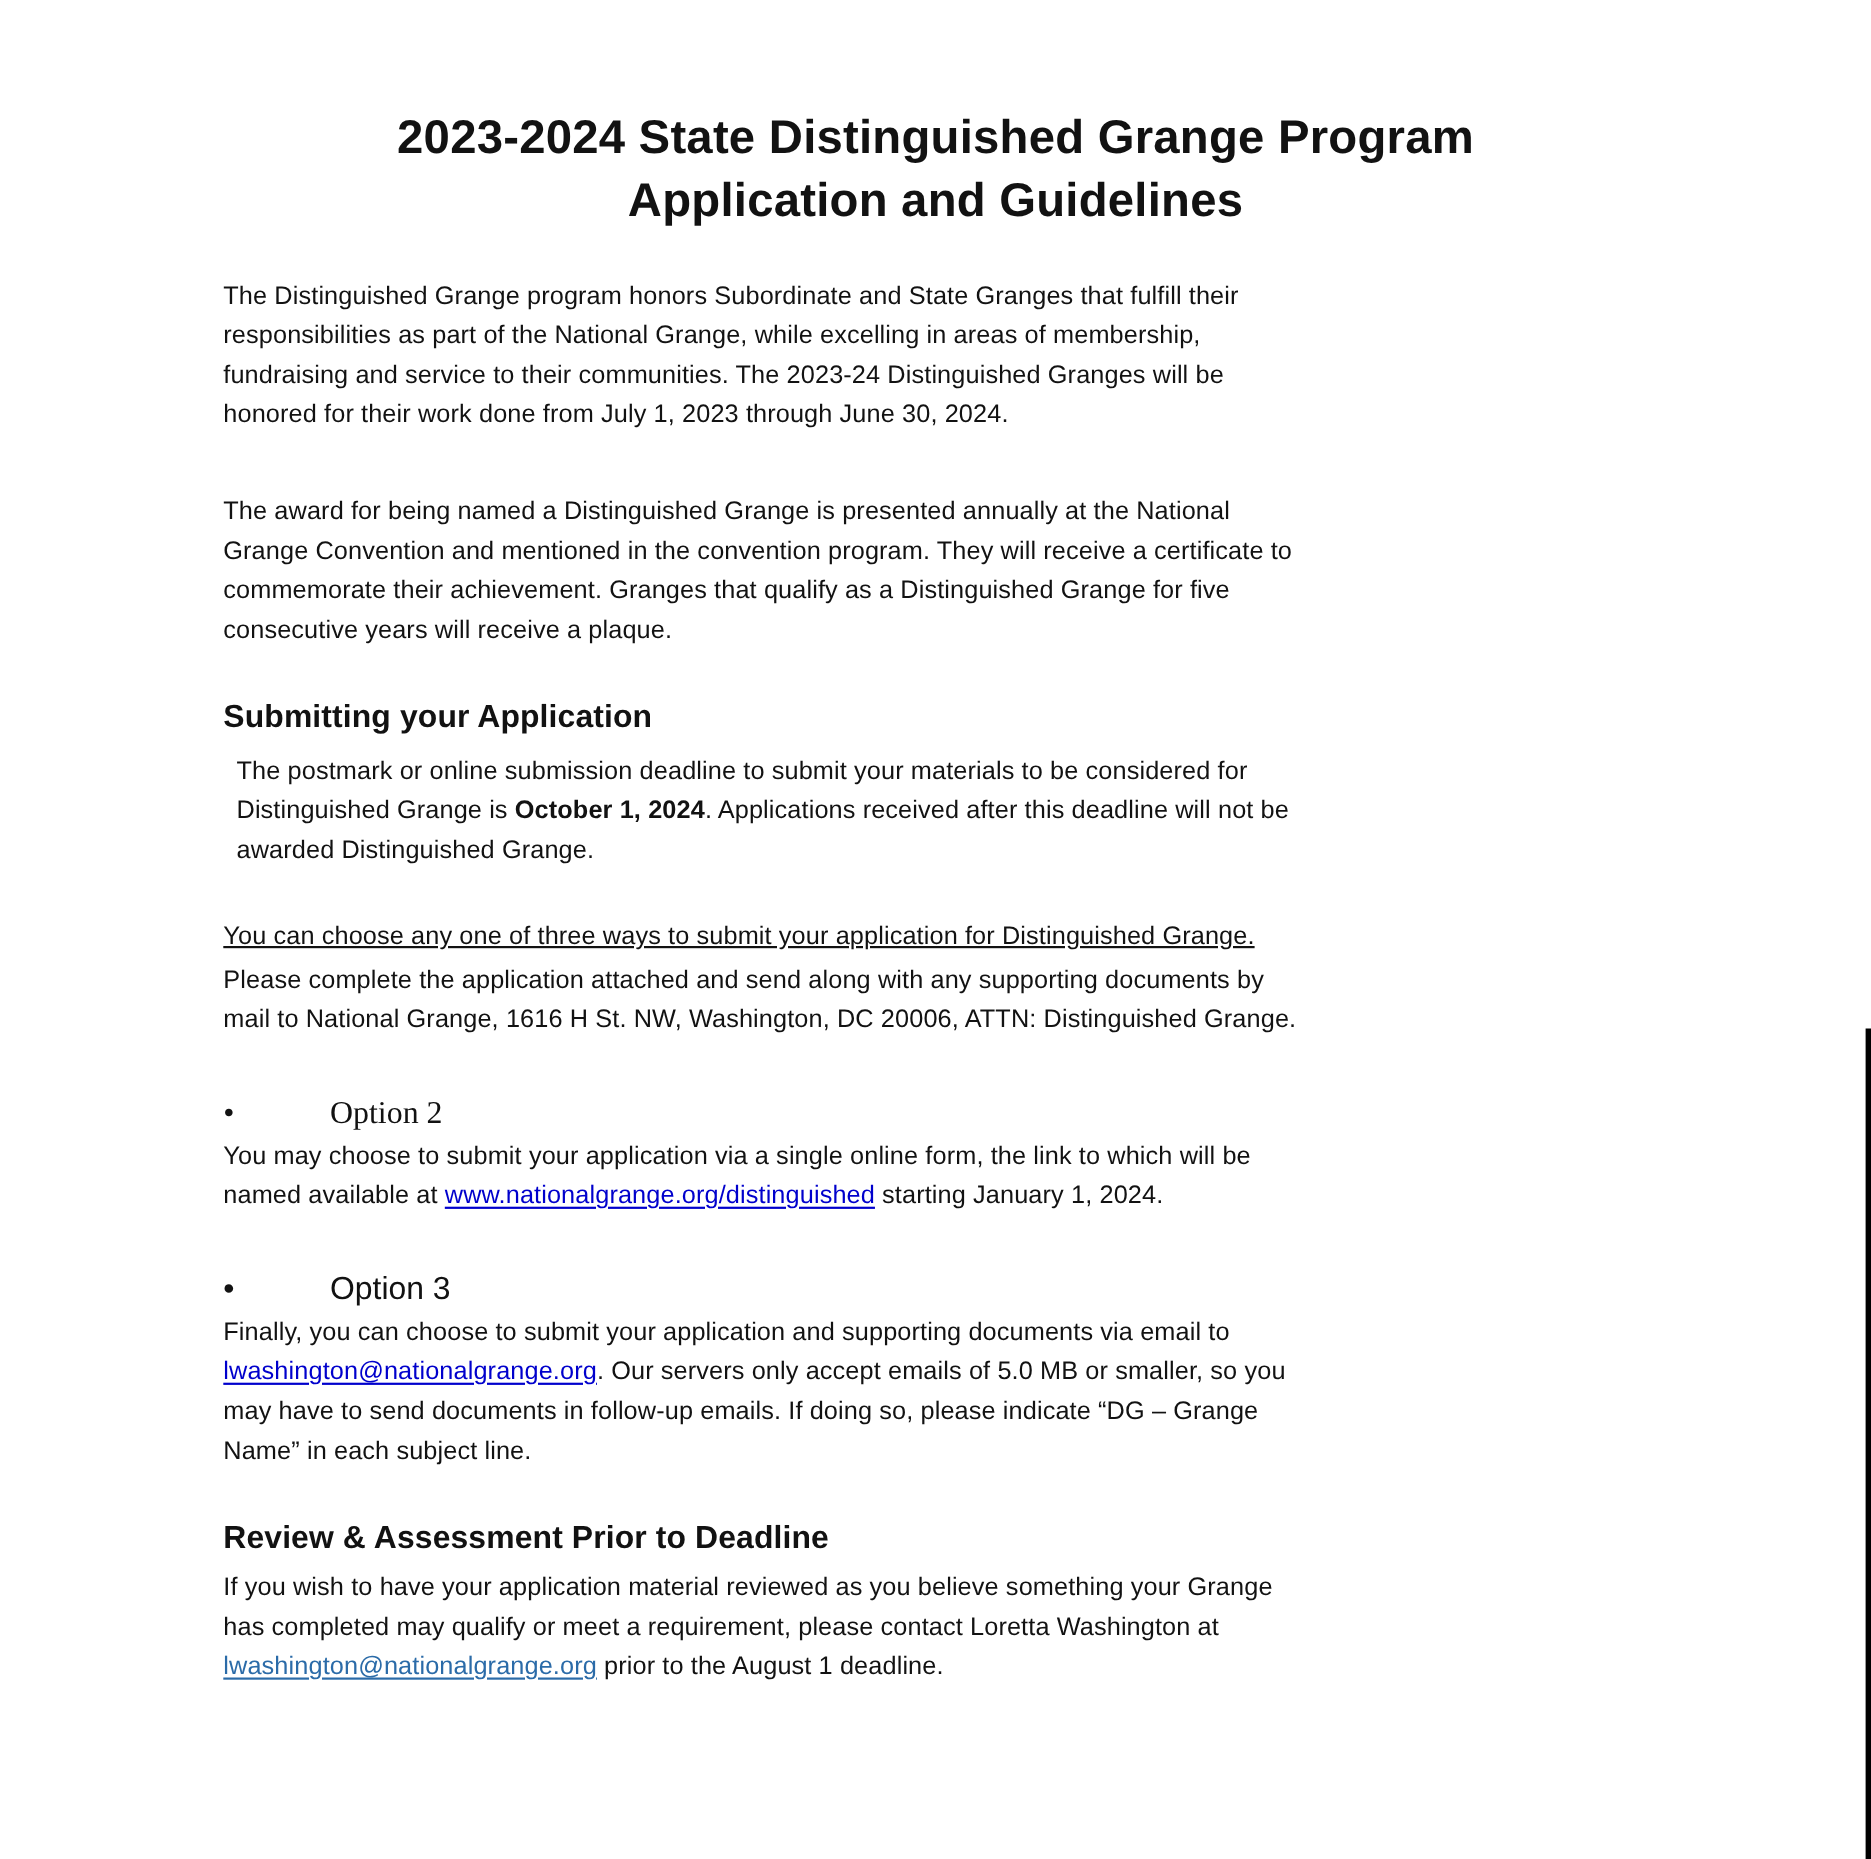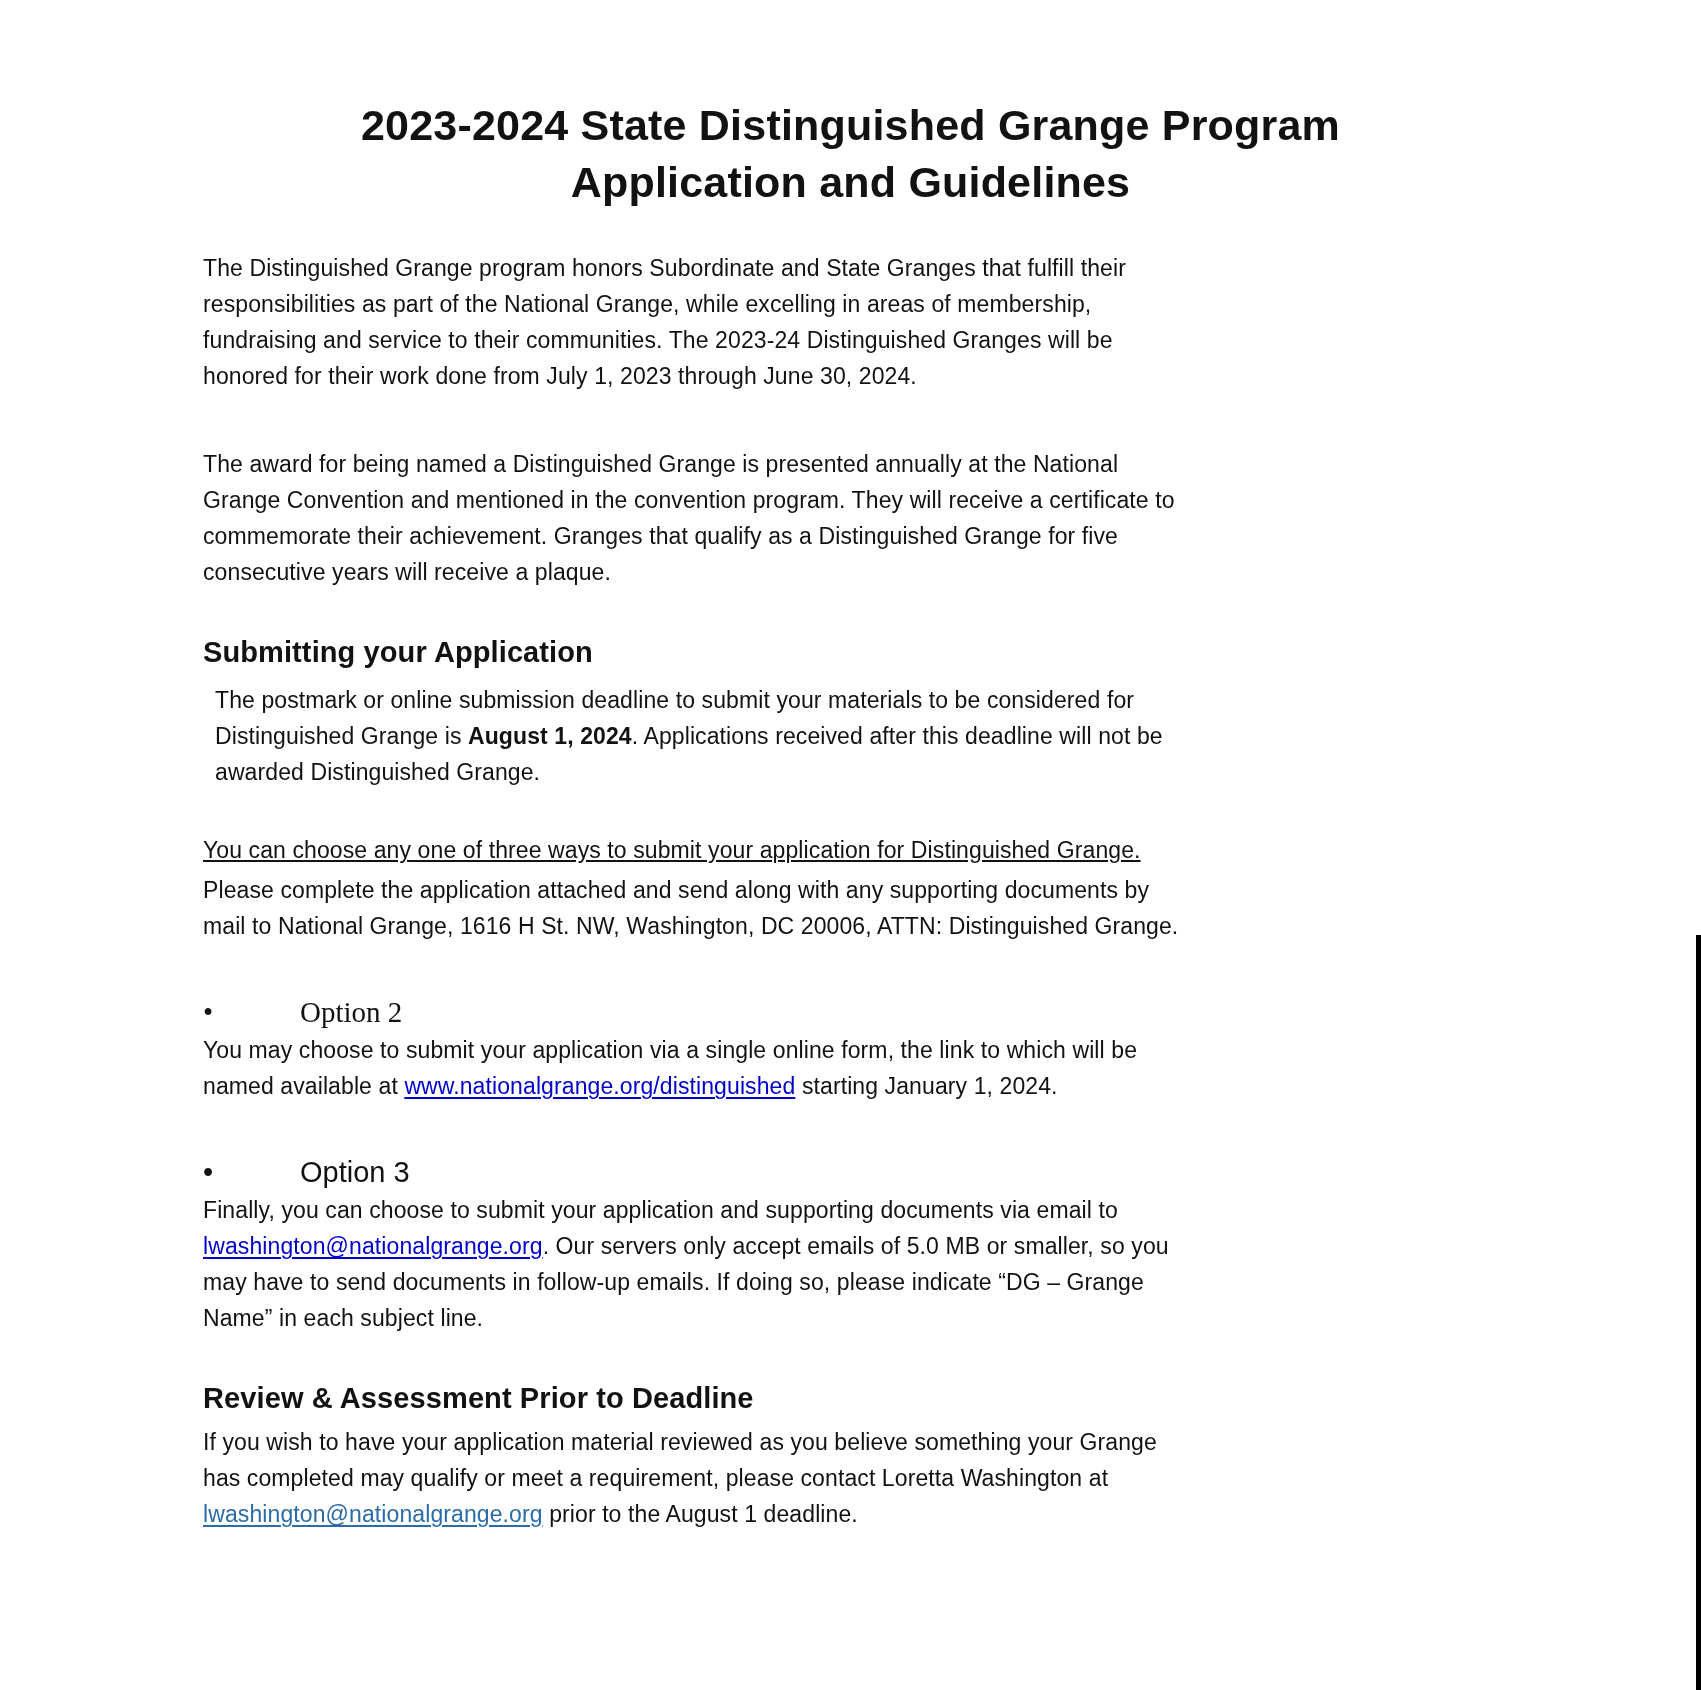--- a/index.html
+++ b/index.html
@@ -106,21 +106,21 @@
 honored for their work done from July 1, 2023 through June 30, 2024.</p>
 
     <p class="para p-intro2">The award for being named a Distinguished Grange is presented annually at the National
 Grange Convention and mentioned in the convention program. They will receive a certificate to
 commemorate their achievement. Granges that qualify as a Distinguished Grange for five
 consecutive years will receive a plaque.</p>
 
     <h2 class="heading h-submitting">Submitting your Application</h2>
 
     <p class="para p-submitting"><span>The postmark or online submission deadline to submit your materials to be considered for
-Distinguished Grange is </span><strong>August 1, 2024</strong><span>. Applications received after this deadline will not be
+Distinguished Grange is </span><strong>October 1, 2024</strong><span>. Applications received after this deadline will not be
 awarded Distinguished Grange.</span></p>
 
     <p class="para p-choose">You can choose any one of three ways to submit your application for Distinguished Grange.</p>
 
     <p class="para p-opt1">Please complete the application attached and send along with any supporting documents by
 mail to National Grange, 1616 H St. NW, Washington, DC 20006, ATTN: Distinguished Grange.</p>
 
     <div class="bullet-line b-opt2">
       <span class="bullet">•</span><span>Option 2</span>
     </div>

